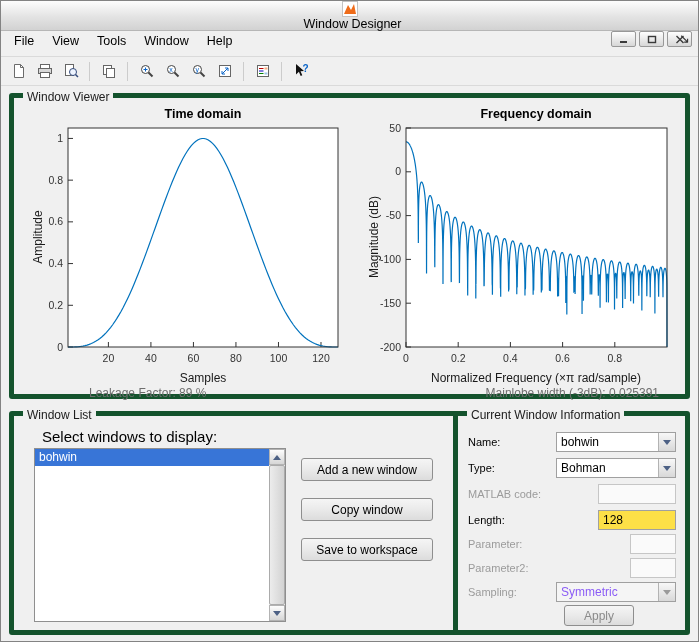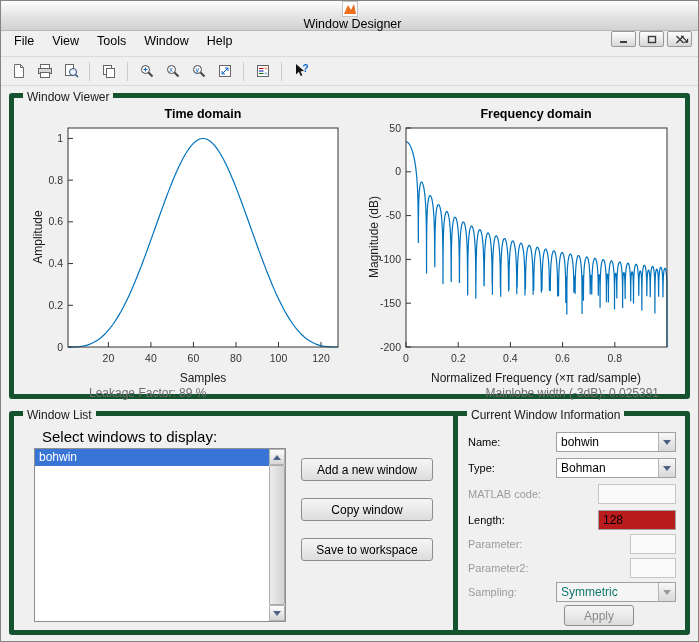--- a/index.html
+++ b/index.html
@@ -63,22 +63,22 @@
 
   
   .flabel{position:absolute;left:10px;height:20px;line-height:20px;font-size:11px;}
   .flabel.dis{color:#9b9b9b;}
   .fctl{position:absolute;right:9px;}
   .combo{width:120px;height:20px;box-sizing:border-box;background:#fff;border:1px solid #a0a0a0;display:flex;}
   .combo .val{flex:1;padding:2px 4px;font-size:12px;line-height:15px;overflow:hidden;white-space:nowrap;}
   .combo .arrow{width:16px;border-left:1px solid #b3b3b3;background:linear-gradient(#f8f8f8,#d8d8d8);
                 display:flex;align-items:center;justify-content:center;}
   .combo.dis{background:#f5f5f5;}
-  .combo.dis .val{color:#0f766e;}
-  .edit{height:20px;box-sizing:border-box;background:#b91c1c;border:1px solid #a0a0a0;font-size:12px;
+  .combo.dis .val{color:#8b5cf6;}
+  .edit{height:20px;box-sizing:border-box;background:#fde047;border:1px solid #a0a0a0;font-size:12px;
         padding:2px 4px;font-family:"Liberation Sans",sans-serif;}
   .edit.dis{background:#fafafa;border-color:#c6c6c6;}
   .w78{width:78px;} .w46{width:46px;}
   .apply{position:absolute;left:106px;top:189px;width:70px;height:21px;color:#8a8a8a;}
 </style>
 </head>
 <body>
 
 <div class="win">
 

